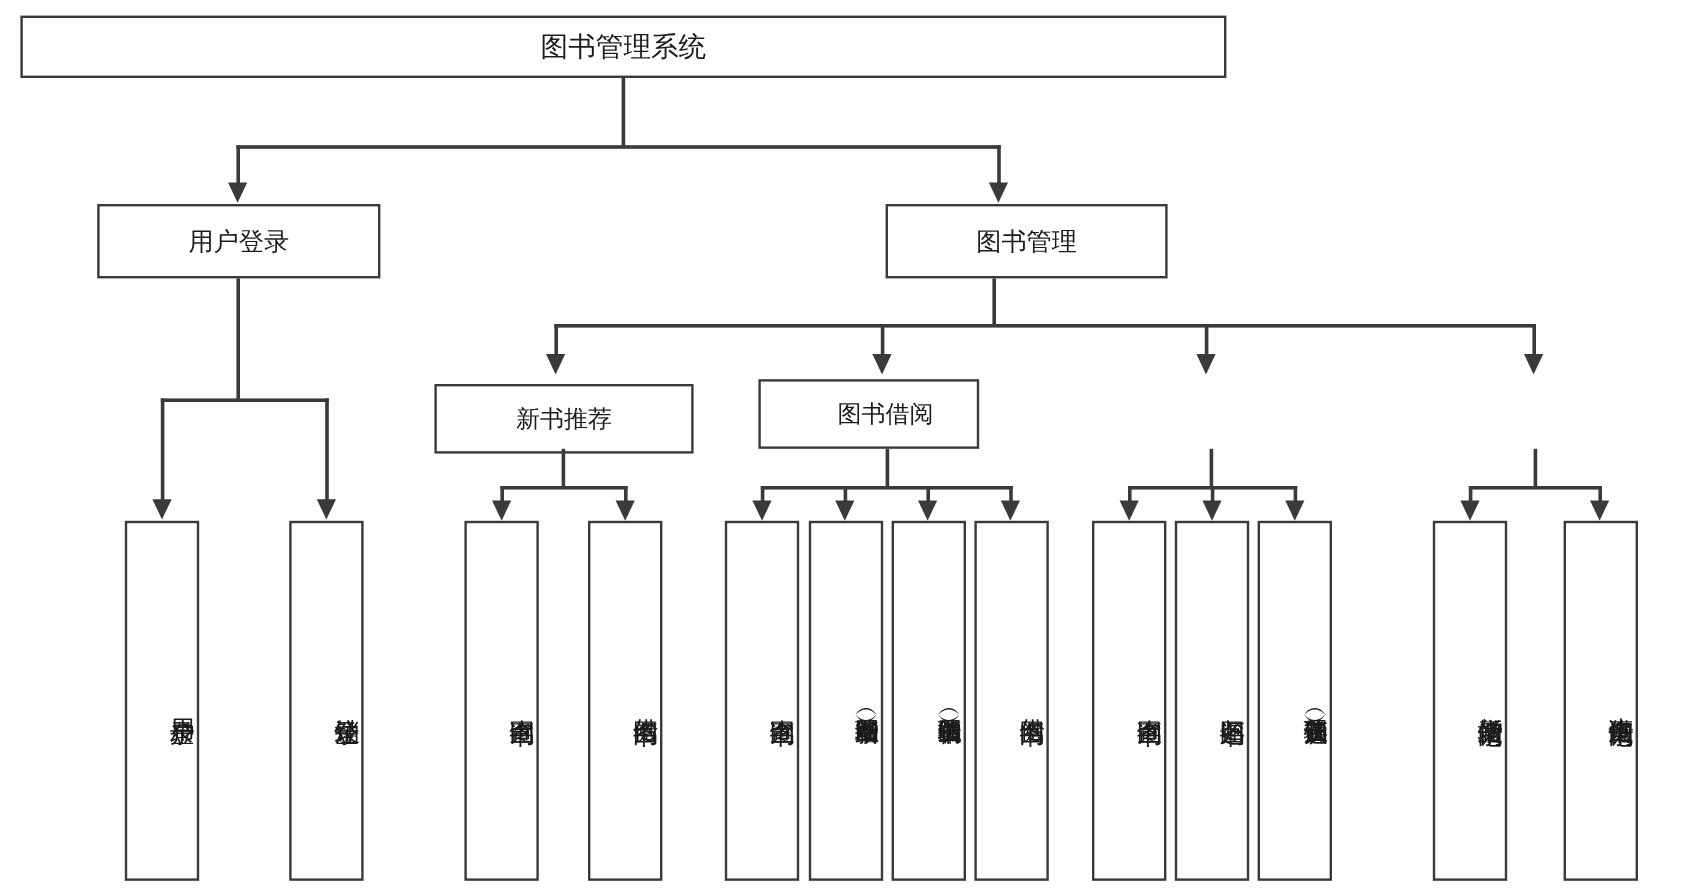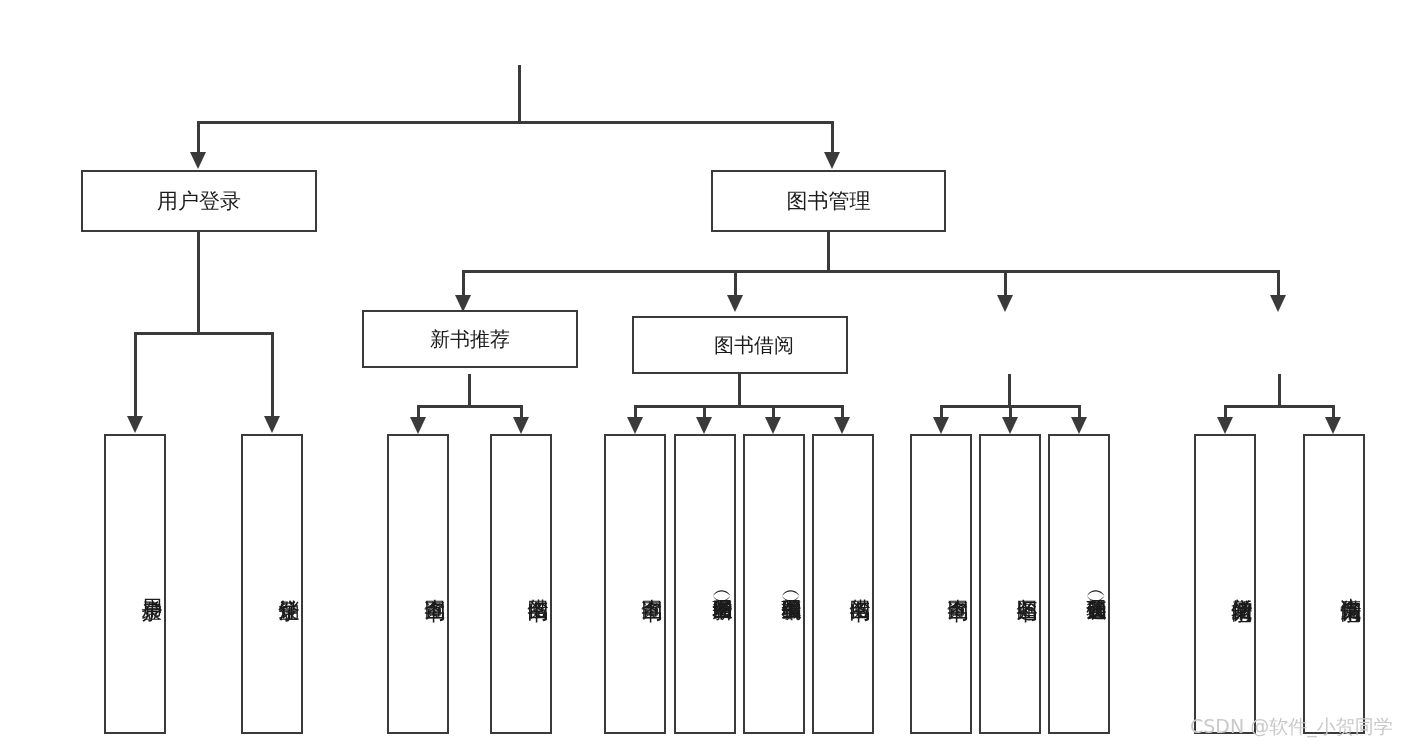--- a/index.html
+++ b/index.html
@@ -82,34 +82,37 @@
     font-size: 19px;
     white-space: nowrap;
     user-select: none;
   }
 </style>
 </head>
 <body>
 
 <div id="canvas">
 
+  <div class="node level0" style="left:17px; top:13px; width:1005px; height:52px;">
+    <span class="label">图书管理系统</span>
+  </div>
 
   <div class="edge v" style="left:518px; top:65px; width:3px; height:58px;"></div>
 
   <div class="edge h" style="left:197px; top:121px; width:637px; height:3px;"></div>
 
   <div class="edge v" style="left:197px; top:121px; width:3px; height:33px;"></div>
   <div class="arrow" style="left:190px; top:152px;"></div>
   <div class="edge v" style="left:831px; top:121px; width:3px; height:33px;"></div>
   <div class="arrow" style="left:824px; top:152px;"></div>
 
   <div class="node level1" style="left:81px; top:170px; width:236px; height:62px;">
     <span class="label">用户登录</span>
   </div>
-  <div class="node level1" style="left:711px; top:170px; width:235px; height:62px;align-items:center;">
+  <div class="node level1" style="left:738px; top:170px; width:235px; height:62px;align-items:center;">
     <span class="label">图书管理</span>
   </div>
 
   <div class="edge v" style="left:197px; top:232px; width:3px; height:102px;"></div>
   <div class="edge h" style="left:134px; top:332px; width:140px; height:3px;"></div>
   <div class="edge v" style="left:134px; top:332px; width:3px; height:86px;"></div>
   <div class="arrow" style="left:127px; top:416px;"></div>
   <div class="edge v" style="left:271px; top:332px; width:3px; height:86px;"></div>
   <div class="arrow" style="left:264px; top:416px;"></div>
 
@@ -117,24 +120,24 @@
   <div class="edge h" style="left:462px; top:270px; width:818px; height:3px;"></div>
   <div class="edge v" style="left:462px; top:270px; width:3px; height:27px;"></div>
   <div class="arrow" style="left:455px; top:295px;"></div>
   <div class="edge v" style="left:734px; top:270px; width:3px; height:27px;"></div>
   <div class="arrow" style="left:727px; top:295px;"></div>
   <div class="edge v" style="left:1004px; top:270px; width:3px; height:27px;"></div>
   <div class="arrow" style="left:997px; top:295px;"></div>
   <div class="edge v" style="left:1277px; top:270px; width:3px; height:27px;"></div>
   <div class="arrow" style="left:1270px; top:295px;"></div>
 
-  <div class="node level2" style="left:362px; top:310px; width:216px; height:58px;">
+  <div class="node level2" style="left:362px; top:320px; width:216px; height:58px;">
     <span class="label">新书推荐</span>
   </div>
-  <div class="node level2" style="left:632px; top:316px; width:216px; height:58px;padding-left:28px;">
+  <div class="node level2" style="left:632px; top:316px; width:184px; height:58px;padding-left:28px;">
     <span class="label">图书借阅</span>
   </div>
 
   <div class="edge v" style="left:468px; top:374px; width:3px; height:33px;"></div>
   <div class="edge h" style="left:417px; top:405px; width:106px; height:3px;"></div>
   <div class="edge v" style="left:417px; top:405px; width:3px; height:14px;"></div>
   <div class="arrow" style="left:410px; top:417px;"></div>
   <div class="edge v" style="left:520px; top:405px; width:3px; height:14px;"></div>
   <div class="arrow" style="left:513px; top:417px;"></div>
 
@@ -202,15 +205,14 @@
     <span class="label">确认归还（管理员）</span>
   </div>
 
   <div class="node leaf" style="left:1194px; top:434px; width:62px; height:300px;">
     <span class="label">新增借阅记录</span>
   </div>
   <div class="node leaf" style="left:1303px; top:434px; width:62px; height:300px;">
     <span class="label">查询借阅记录</span>
   </div>
 
-  <div class="watermark" style="left:1190px; top:714px;">CSDN @软件_小贺同学</div>
 
 </div>
 
 </body></html>

